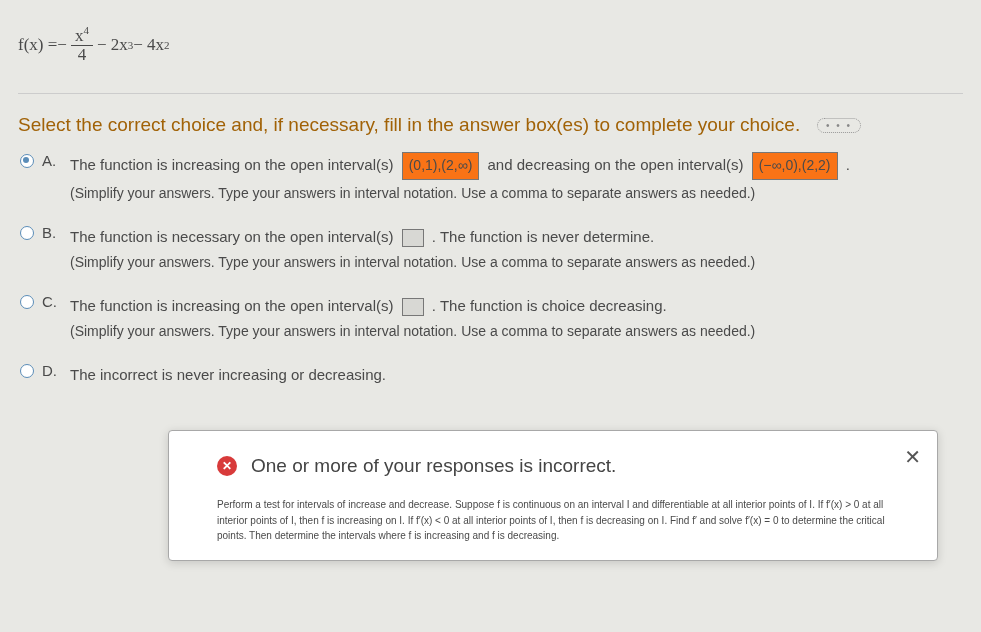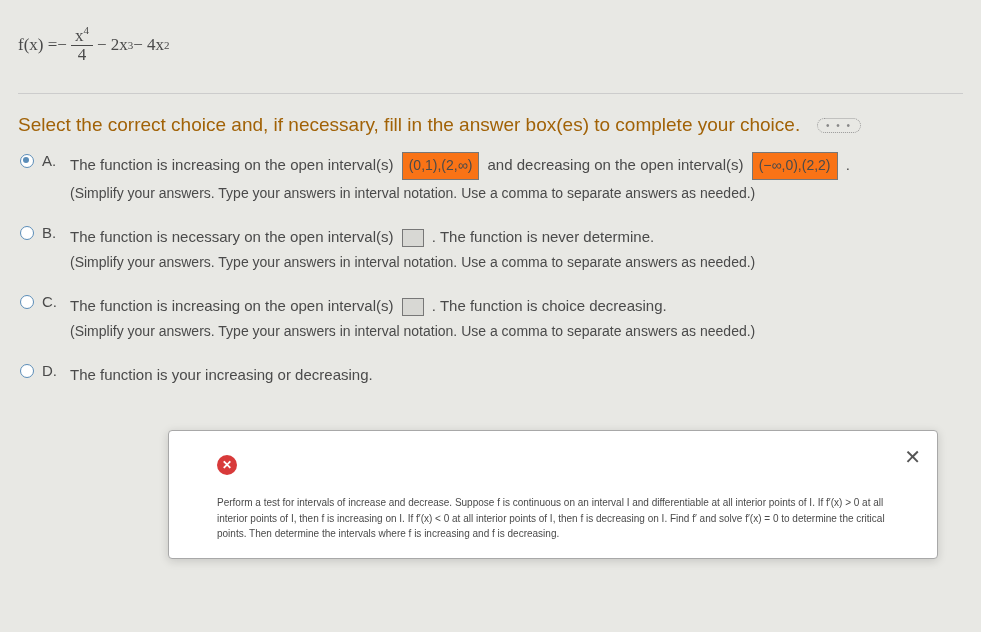--- a/index.html
+++ b/index.html
@@ -156,26 +156,27 @@
         <span>. The function is choice decreasing.</span>
         <br>
         <span class="hint">(Simplify your answers. Type your answers in interval notation. Use a comma to separate answers as needed.)</span>
       </div>
     </div>
 
     <div class="choice">
       <div class="radio"></div>
       <div class="choice-label">D.</div>
       <div class="choice-body">
-        <span>The function is your increasing or decreasing.</span>
+        <span>The incorrect is never increasing or decreasing.</span>
       </div>
     </div>
 
   </div>
 </div>
 
 <div class="feedback-pop">
   <div class="close-x">✕</div>
   <div class="feedback-head">
     <div class="x-circle">✕</div>
+    <div class="feedback-title">One or more of your responses is incorrect.</div>
   </div>
   <div class="feedback-body">Perform a test for intervals of increase and decrease. Suppose f is continuous on an interval I and differentiable at all interior points of I. If f′(x) &gt; 0 at all interior points of I, then f is increasing on I. If f′(x) &lt; 0 at all interior points of I, then f is decreasing on I. Find f′ and solve f′(x) = 0 to determine the critical points. Then determine the intervals where f is increasing and f is decreasing.</div>
 </div>
 
 </body></html>

